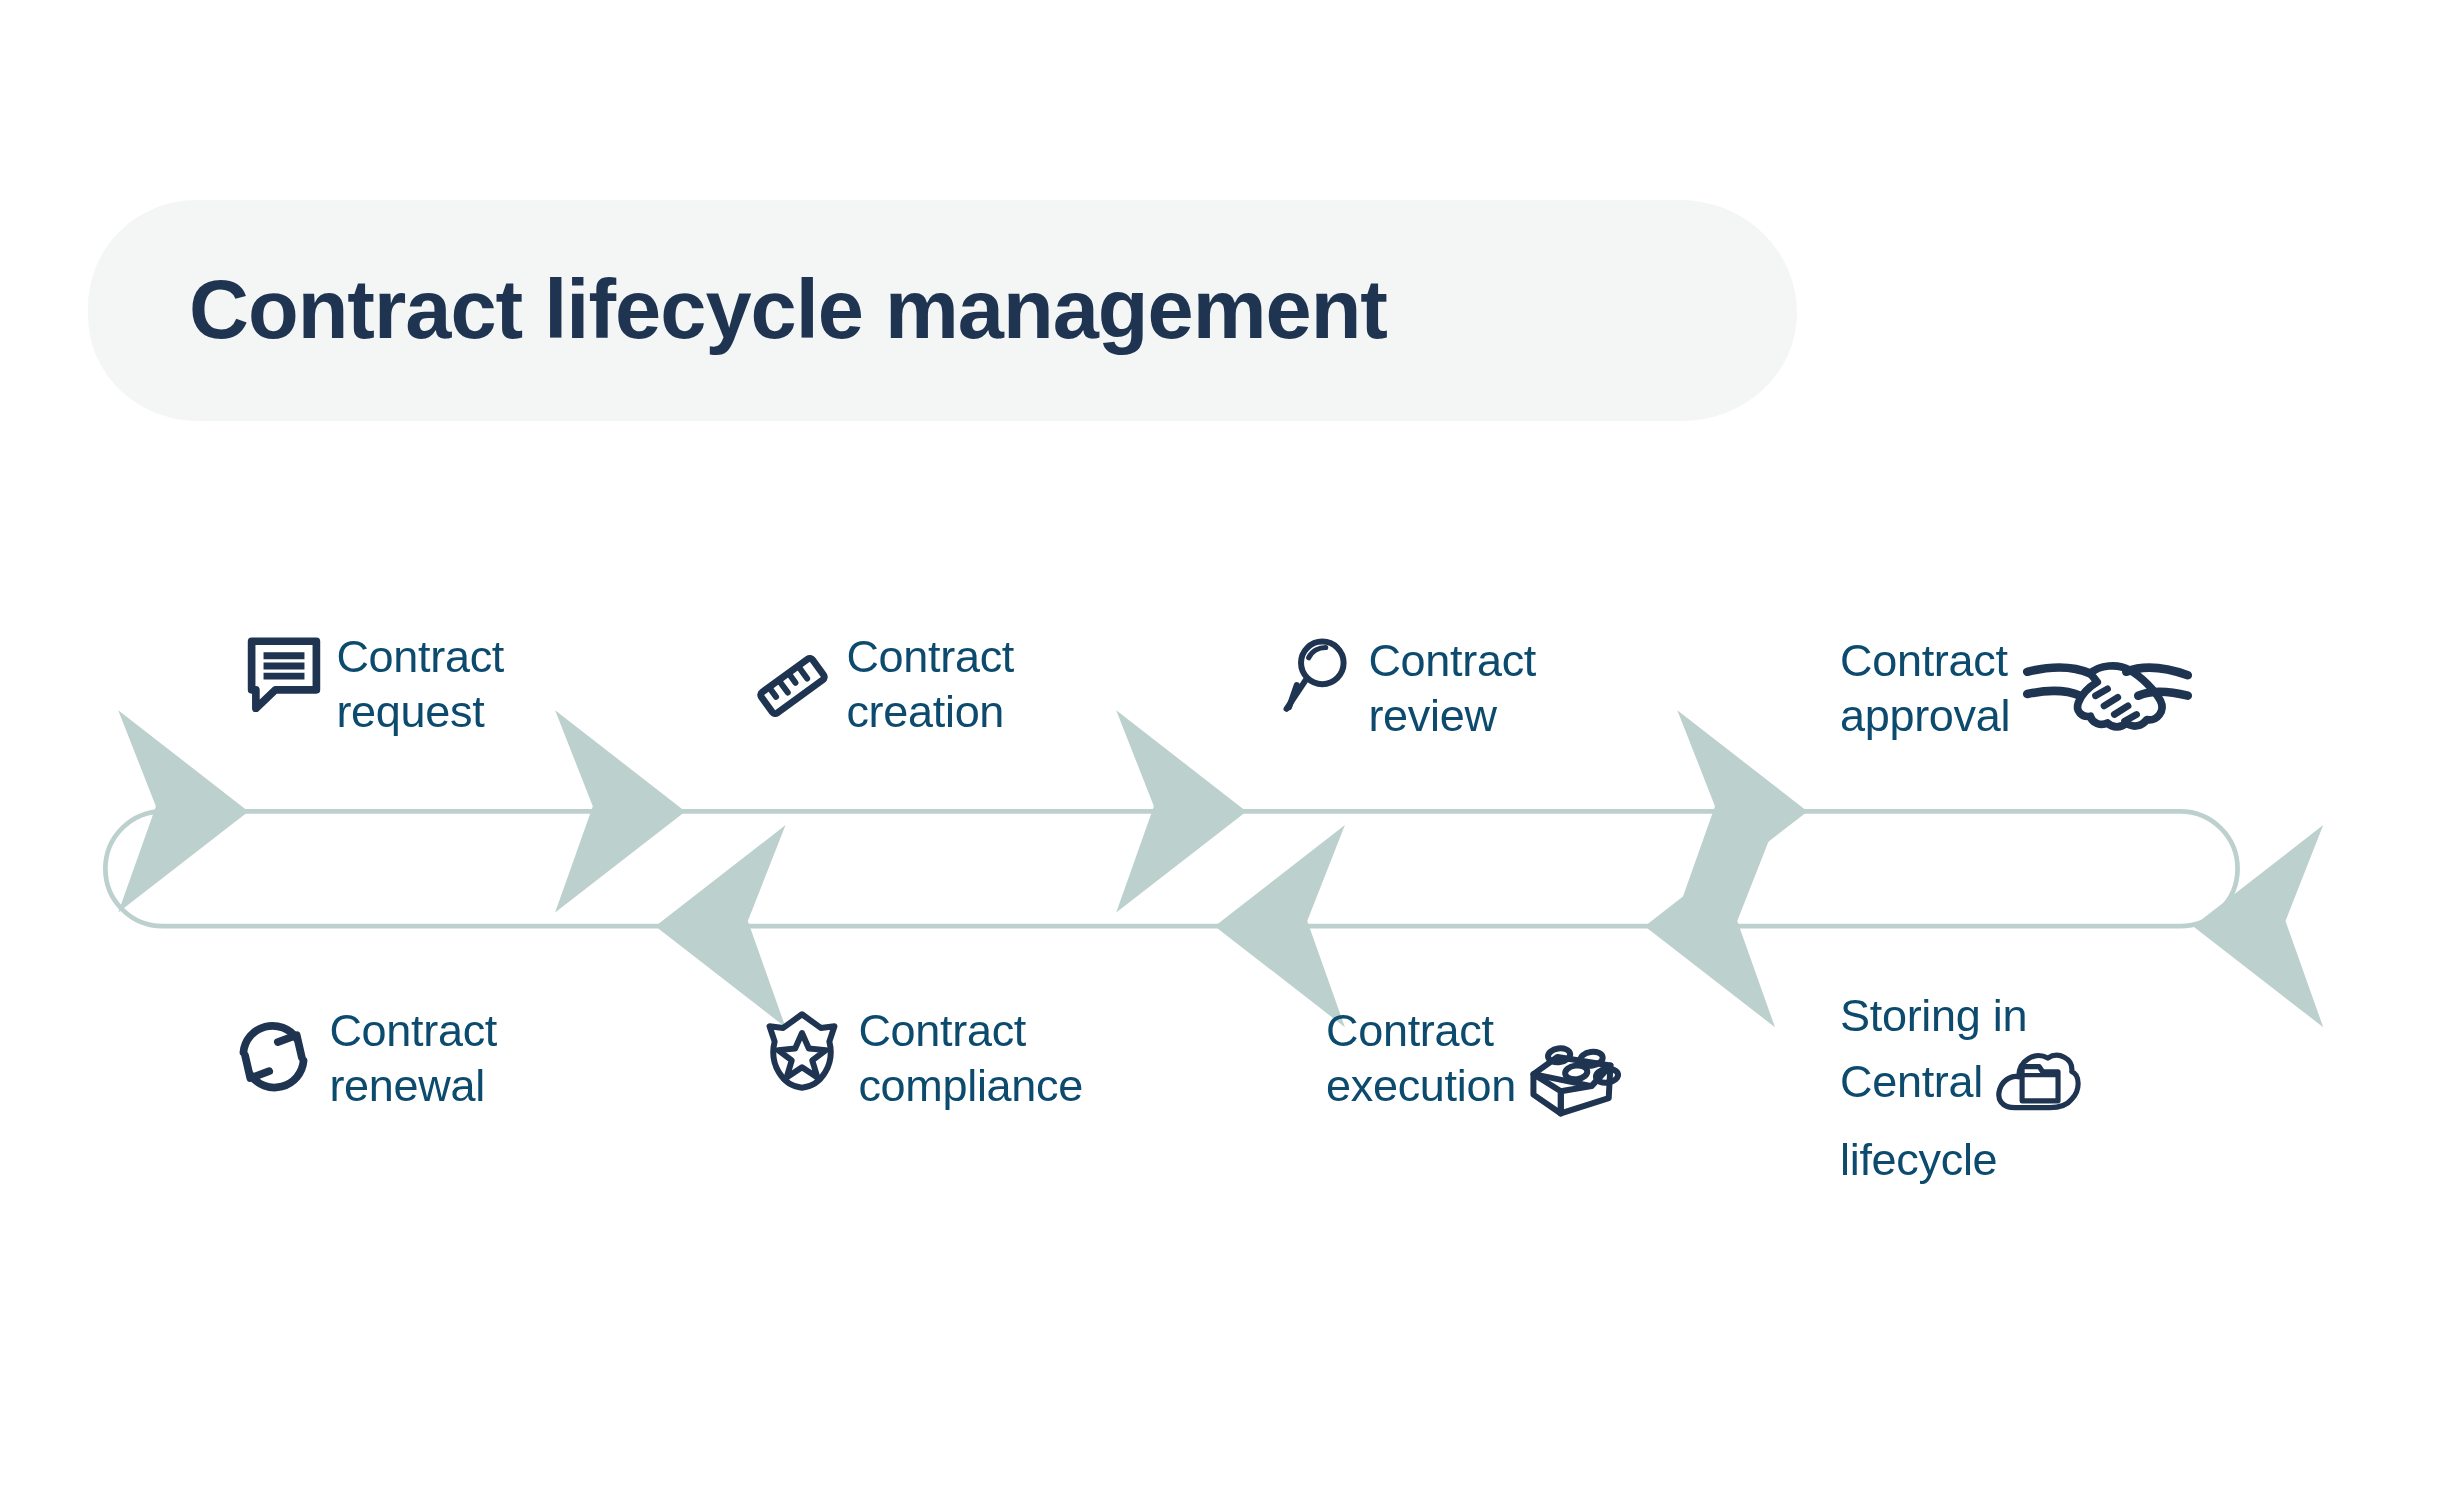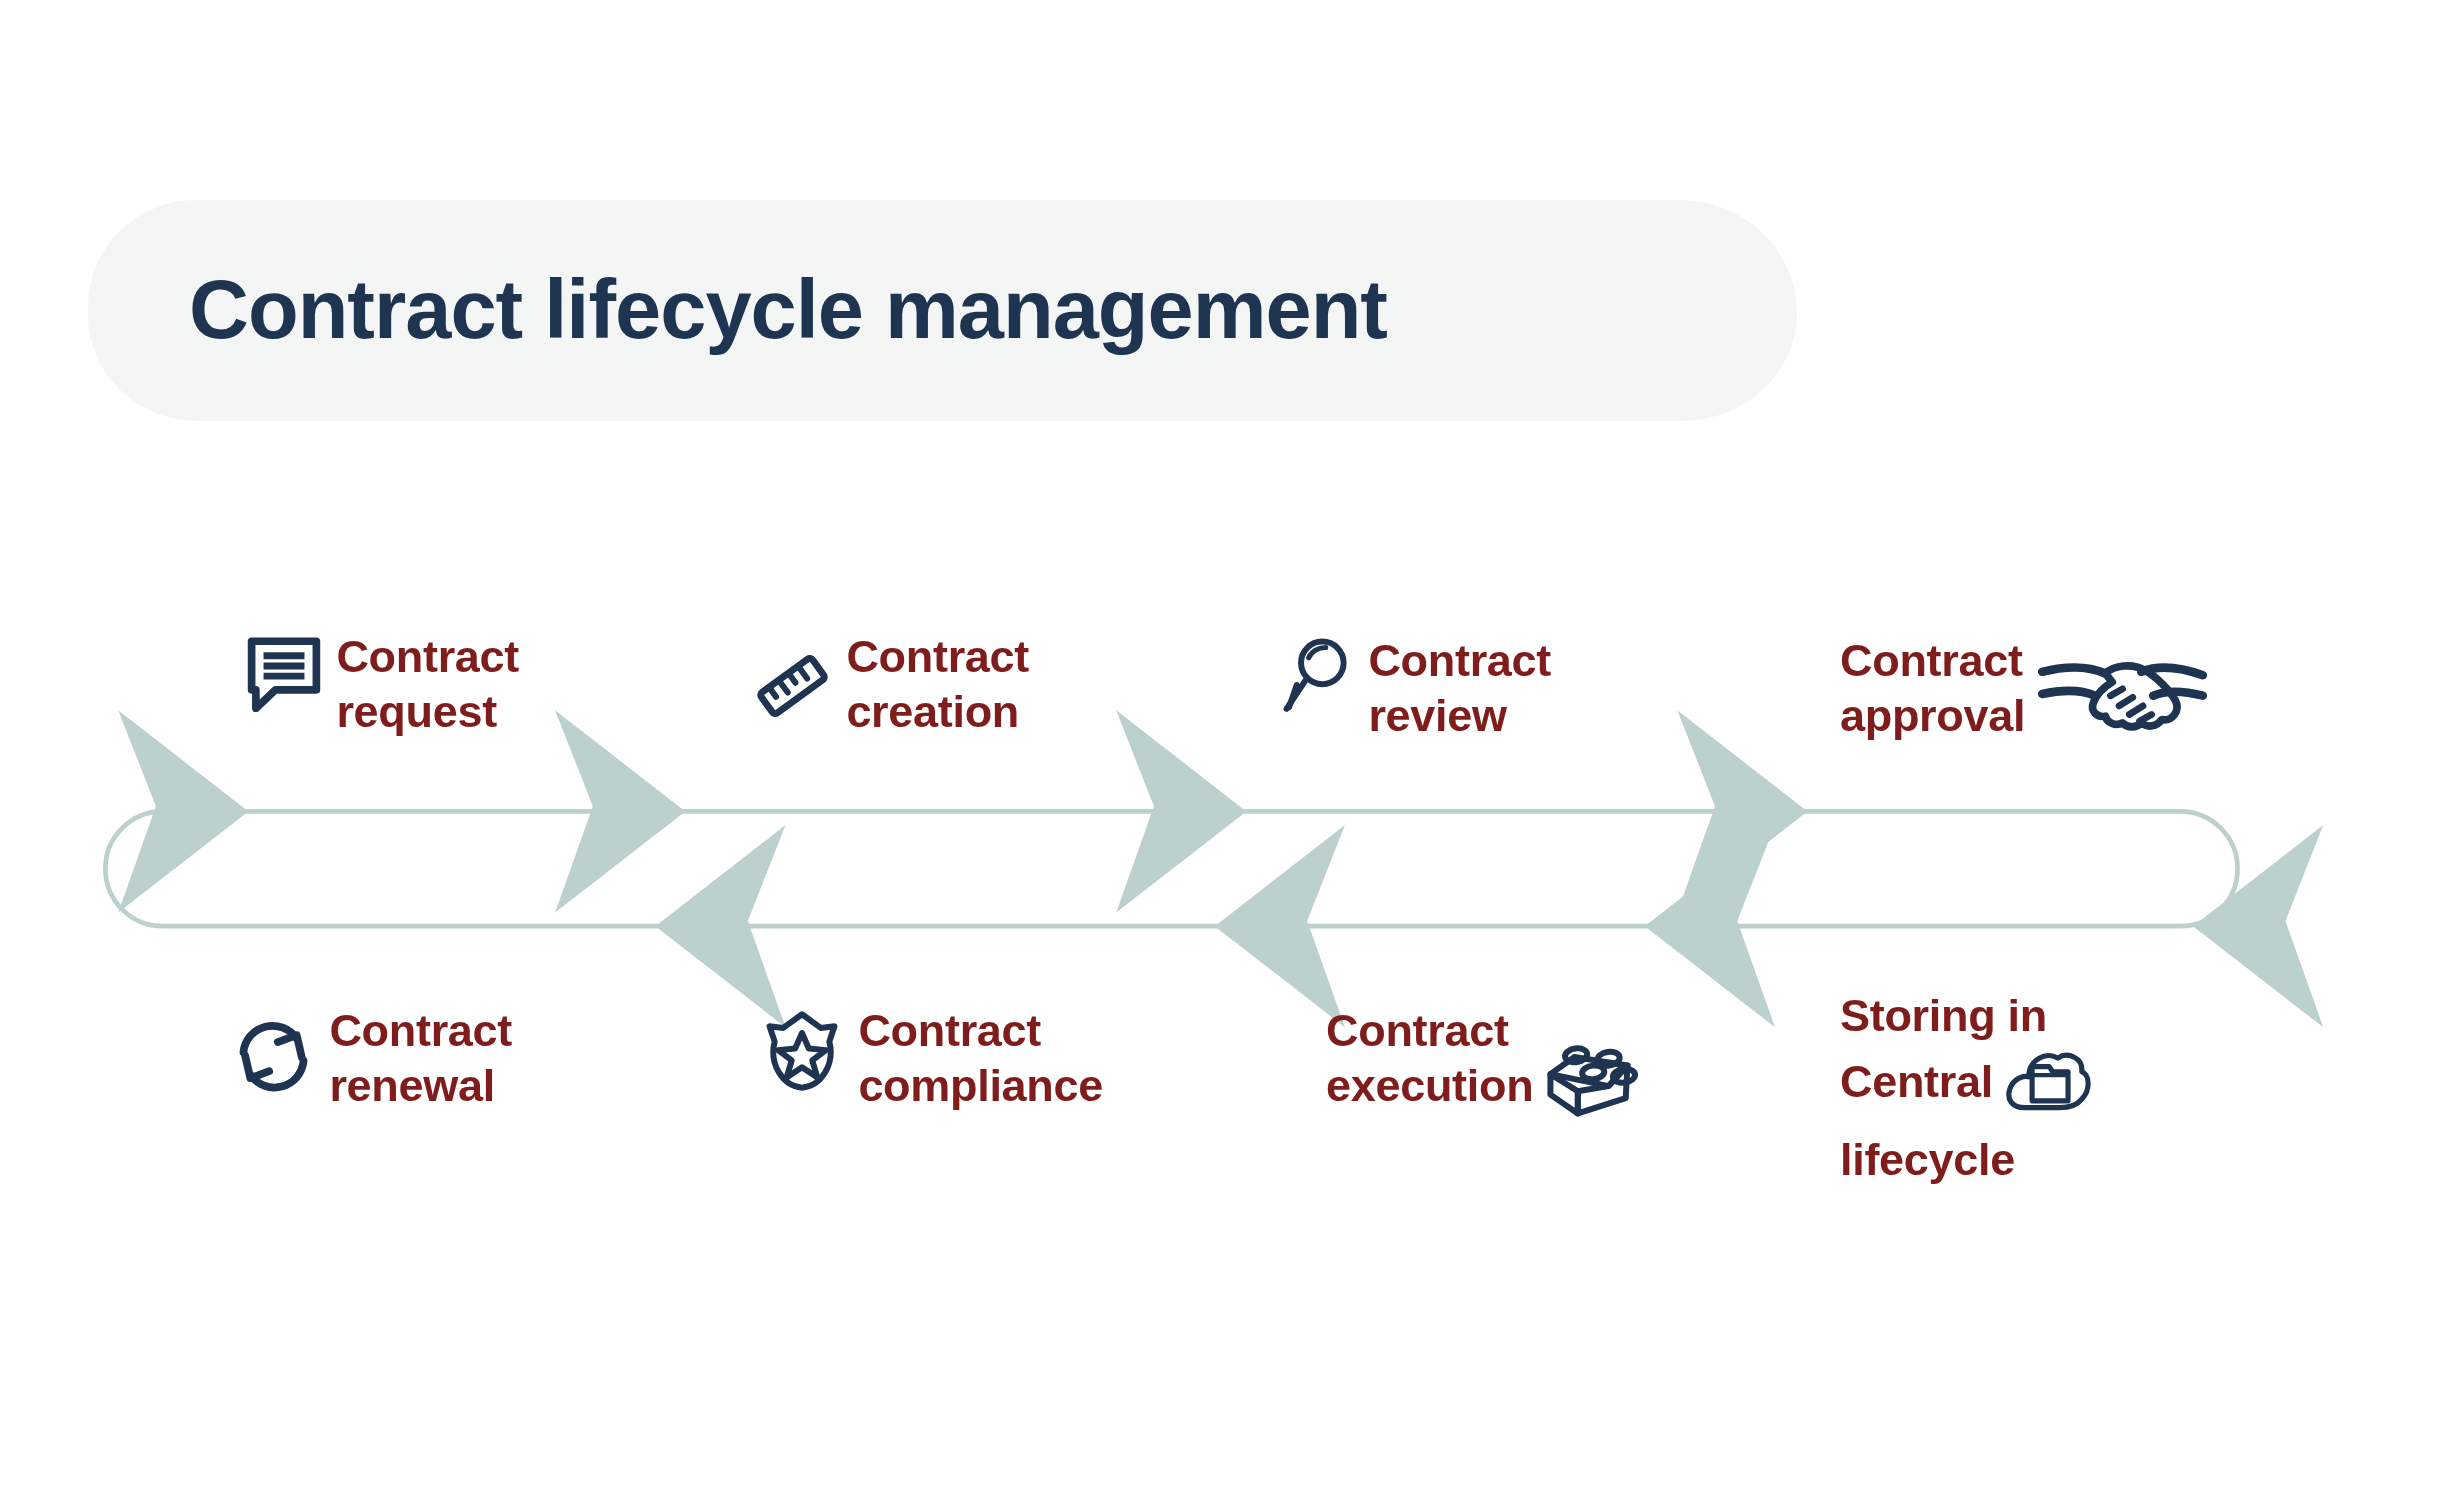--- a/index.html
+++ b/index.html
@@ -55,22 +55,22 @@
 
   
   .step {
     position: absolute;
     display: flex;
     align-items: flex-start;
   }
   .step-label {
     font-size: 45px;
     line-height: 1.22;
-    color: #7f1d1d;
-    font-weight: 700;
+    color: #0c4a6e;
+    font-weight: 400;
     letter-spacing: -0.3px;
     white-space: pre-line;
   }
   .step-icon {
     flex: 0 0 auto;
     display: block;
   }
   .step.icon-left .step-icon { margin-right: 15.4px; }
   .step.icon-right .step-icon { margin-left: 12px; }
 

